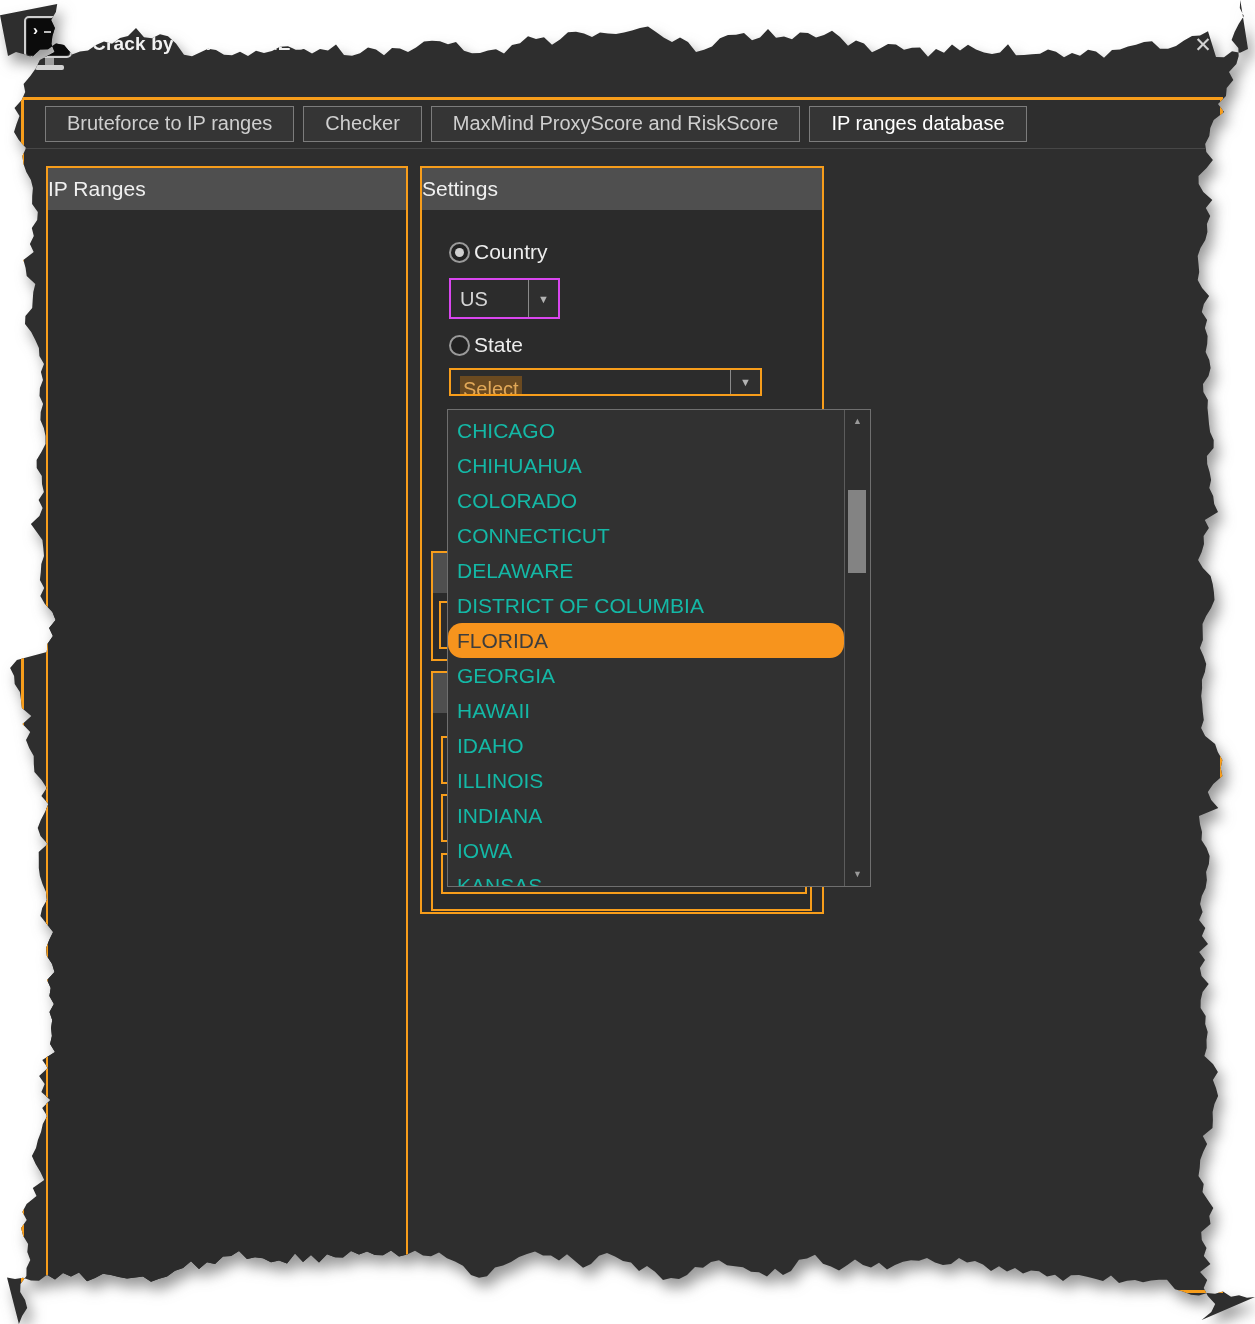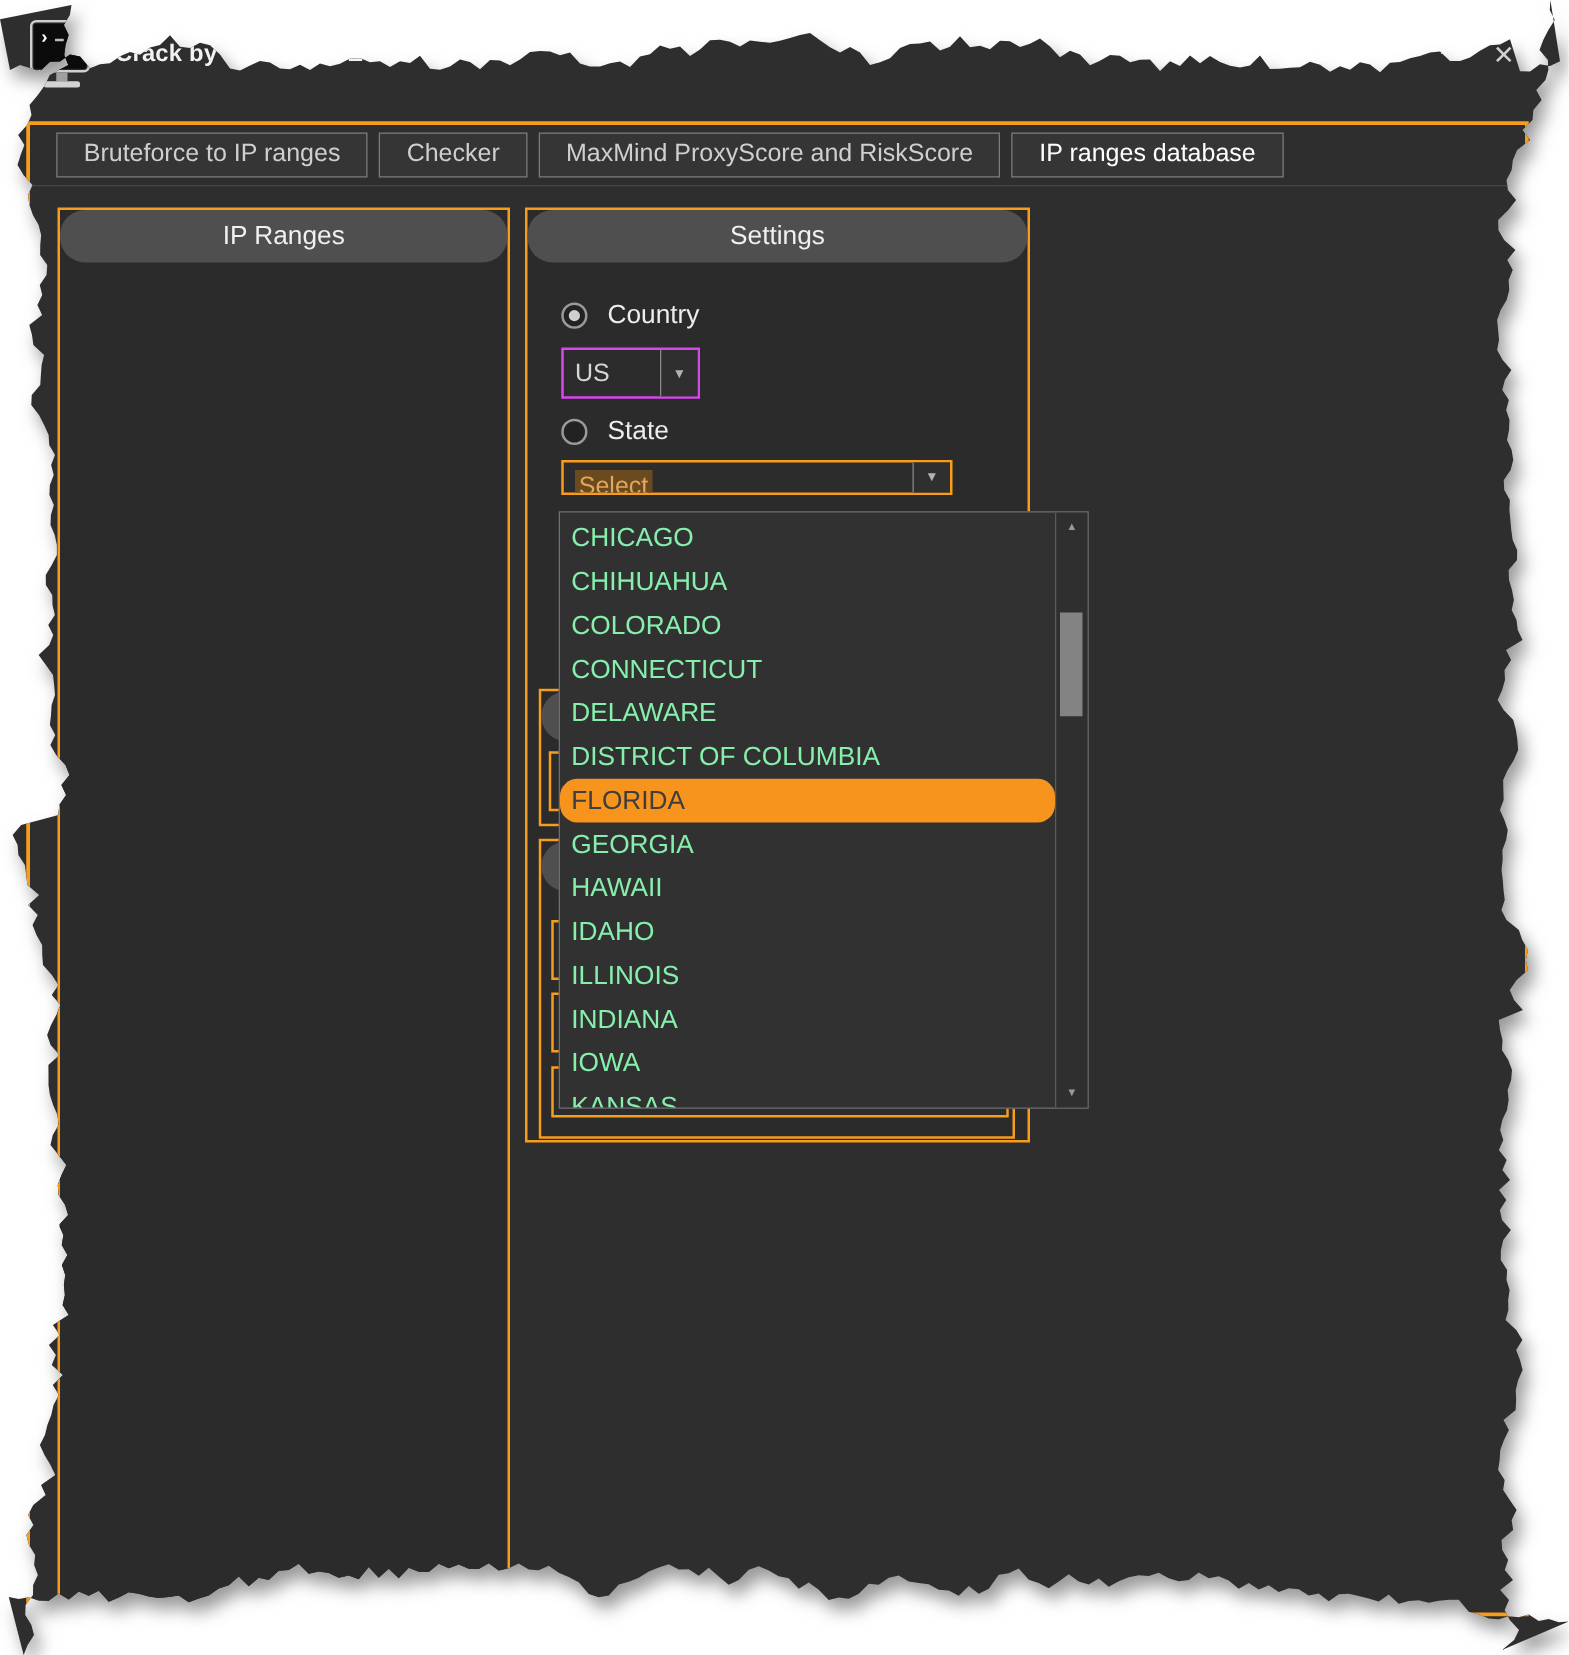--- a/index.html
+++ b/index.html
@@ -42,26 +42,26 @@
 
   
   .tab-bar{position:absolute;left:45px;top:106px;display:flex;gap:9px;}
   .tab{height:36px;line-height:33px;padding:0 21px;background:#353535;border:1px solid #7c7c7c;
     color:#cfcfcf;font-size:20px;white-space:nowrap;}
   .tab.active{color:#ffffff;}
 
   
   .panel{position:absolute;border:2px solid var(--accent);background:var(--panelbg);}
   .panel-header{height:42px;line-height:42px;background:var(--headerbg);color:#f0f0f0;
-    font-size:21px;text-align:center;border-radius:20px;}
+    font-size:21px;text-align:left;}
   .ipranges{left:46px;top:166px;width:362px;height:1150px;z-index:1;}
   .settings{left:420px;top:166px;width:404px;height:748px;z-index:1;}
 
   
-  .radio-row{position:absolute;left:27px;display:flex;align-items:center;gap:16px;}
+  .radio-row{position:absolute;left:27px;display:flex;align-items:center;gap:4px;}
   .radio{width:21px;height:21px;border-radius:50%;border:2px solid #9a9a9a;position:relative;background:#222;}
   .radio.checked::after{content:"";position:absolute;left:4px;top:4px;width:9px;height:9px;
     border-radius:50%;background:#cfcfcf;}
   .radio-label{color:#ededed;font-size:21px;}
   .combo{position:absolute;height:41px;background:#2c2c2c;border:2px solid #d946ef;display:flex;}
   .combo .val{flex:1;line-height:39px;padding-left:9px;font-size:20px;color:#d6d6d6;overflow:hidden;white-space:nowrap;}
   .combo .arrow-btn{width:30px;border-left:1px solid #8a8a8a;display:flex;align-items:center;justify-content:center;
     color:#b3b3b3;font-size:11px;background:#2f2f2f;}
   .combo.focused{border:2px solid var(--accent);}
   .combo .val .sel{background:var(--selbg);color:var(--seltext);padding:2px 3px;}
@@ -70,21 +70,21 @@
   .subpanel{position:absolute;left:431px;width:381px;border:2px solid var(--accent);
     background:var(--panelbg);z-index:2;}
   .subpanel .panel-header{height:40px;line-height:40px;}
   .mini-input{position:absolute;border:2px solid var(--accent);background:#2c2c2c;
     color:#f0f0f0;font-size:20px;line-height:44px;padding-left:8px;}
 
   
   .dropdown{position:absolute;left:447px;top:409px;width:424px;height:478px;background:#313131;
     border:1px solid #6f6f6f;z-index:9;overflow:hidden;}
   .ditems{position:absolute;left:0;top:3px;width:396px;}
-  .ditem{height:35px;line-height:35px;padding-left:9px;font-size:21px;color:#86efac;white-space:nowrap;}
+  .ditem{height:35px;line-height:35px;padding-left:9px;font-size:21px;color:#14b8a6;white-space:nowrap;}
   .ditem.highlight{background:var(--highlight);color:#3d3d3d;border-radius:14px;}
   .scrollbar{position:absolute;right:0;top:0;bottom:0;width:26px;background:#2f2f2f;border-left:1px solid #5c5c5c;}
   .sb-btn{position:absolute;left:1px;right:1px;height:21px;color:#9a9a9a;font-size:9px;
     text-align:center;line-height:21px;}
   .sb-up{top:1px;}
   .sb-down{bottom:1px;}
   .sb-thumb{position:absolute;left:3px;right:4px;top:80px;height:83px;background:#838383;}
 </style>
 </head>
 <body>

